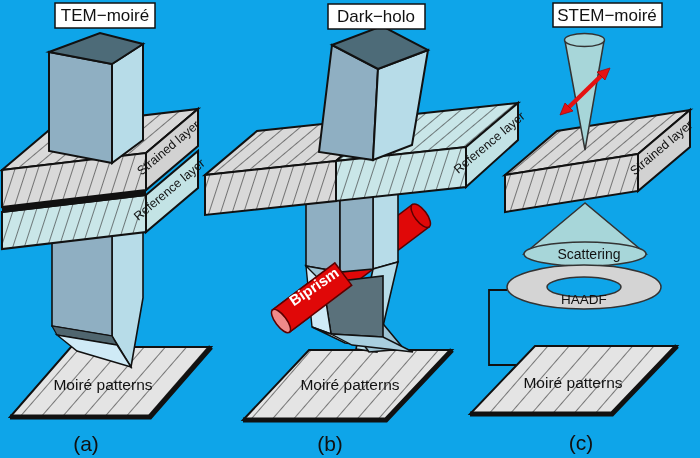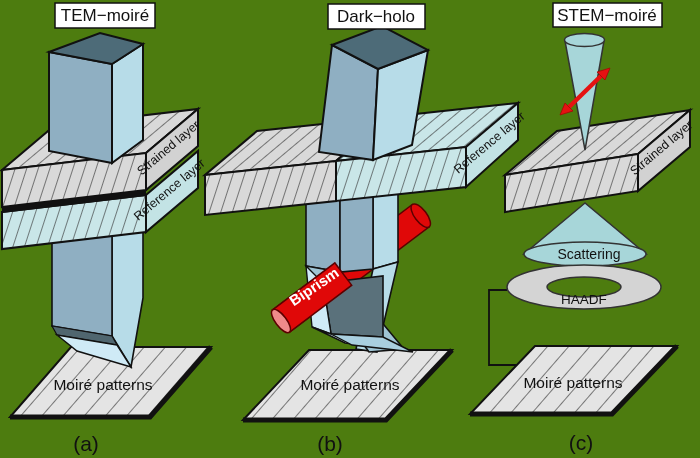--- a/index.html
+++ b/index.html
@@ -1,16 +1,16 @@
 <!DOCTYPE html>
 <html><head>
 <meta charset="utf-8">
 <style>
   html,body{margin:0;padding:0;background:#ffffff;}
-  .stage{width:700px;height:458px;background:#4d7c0f;overflow:hidden;}
+  .stage{width:700px;height:458px;background:#0ea5e9;overflow:hidden;}
   svg{display:block;}
   text{font-family:"Liberation Sans", sans-serif;fill:#111;}
   .t-title{font-size:17px;}
   .t-layer{font-size:12.5px;}
   .t-moire{font-size:15.5px;}
   .t-caption{font-size:21px;}
   .t-scatter{font-size:14px;}
   .t-haadf{font-size:13.5px;}
   .t-biprism{font-size:15px;fill:#ffffff;font-weight:bold;}
   .face{stroke:#111;stroke-width:2;}

